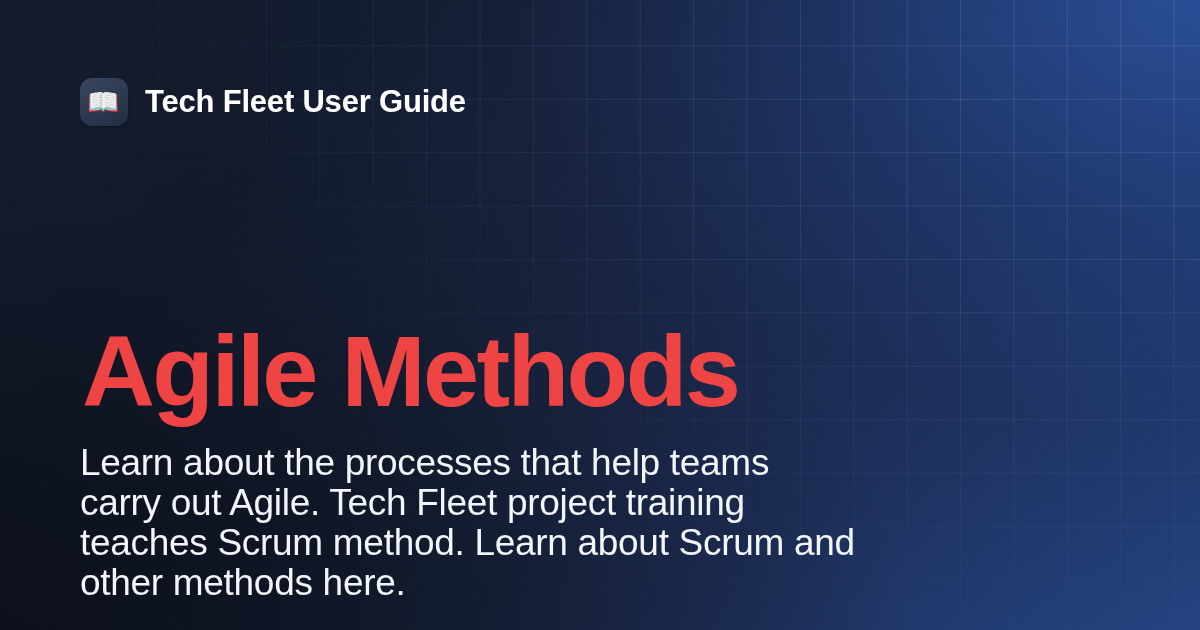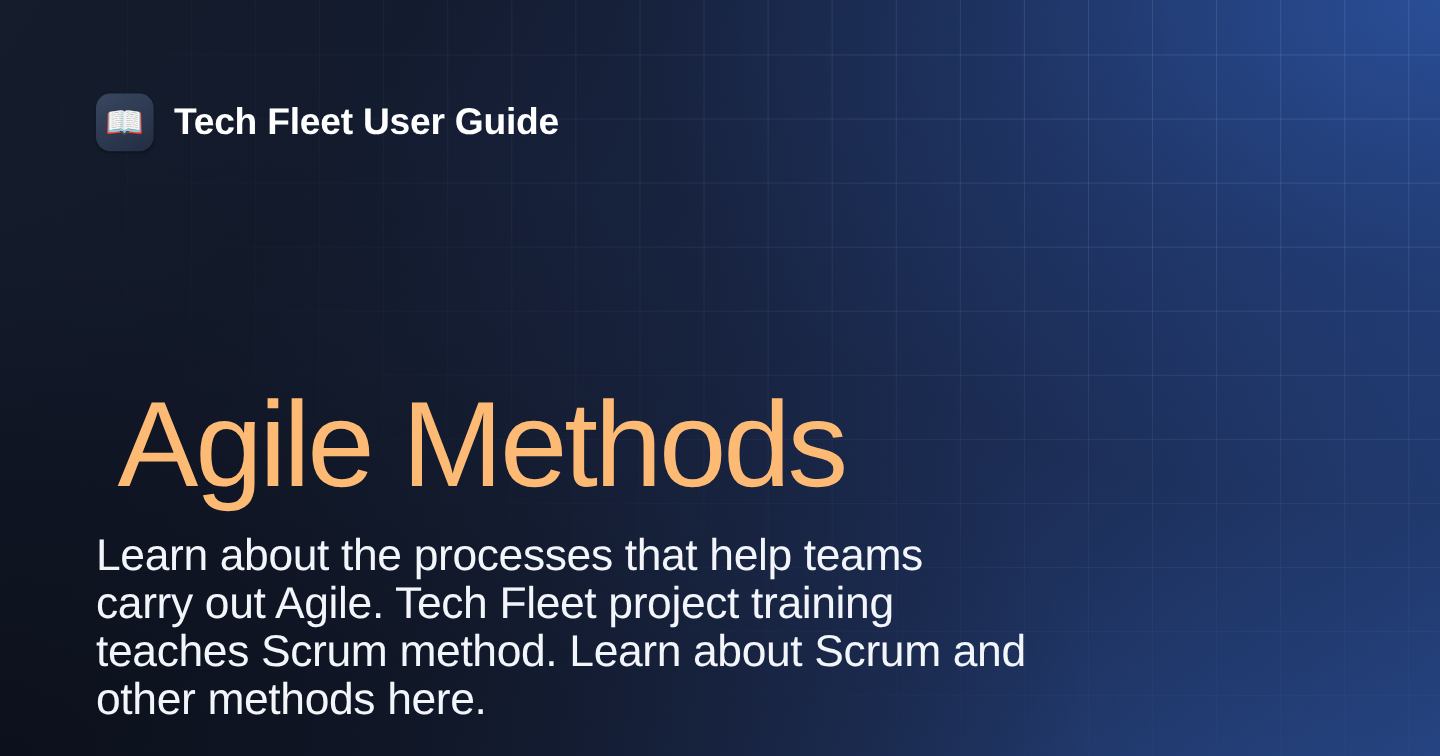--- a/index.html
+++ b/index.html
@@ -115,27 +115,27 @@
   .brand-title {
     font-size: 31px;
     font-weight: bold;
     color: #ffffff;
     letter-spacing: -0.2px;
     white-space: nowrap;
   }
 
   .headline {
     position: absolute;
-    left: 98px;
+    left: 82px;
     top: 253px;
     font-size: 101px;
-    font-weight: normal;
+    font-weight: bold;
     line-height: 1;
     letter-spacing: -2.6px;
-    color: #fdba74;
+    color: #ef4444;
     white-space: nowrap;
   }
 
   .subtitle {
     position: absolute;
     left: 80px;
     top: 406px;
     width: 775px;
     font-size: 37px;
     font-weight: normal;

